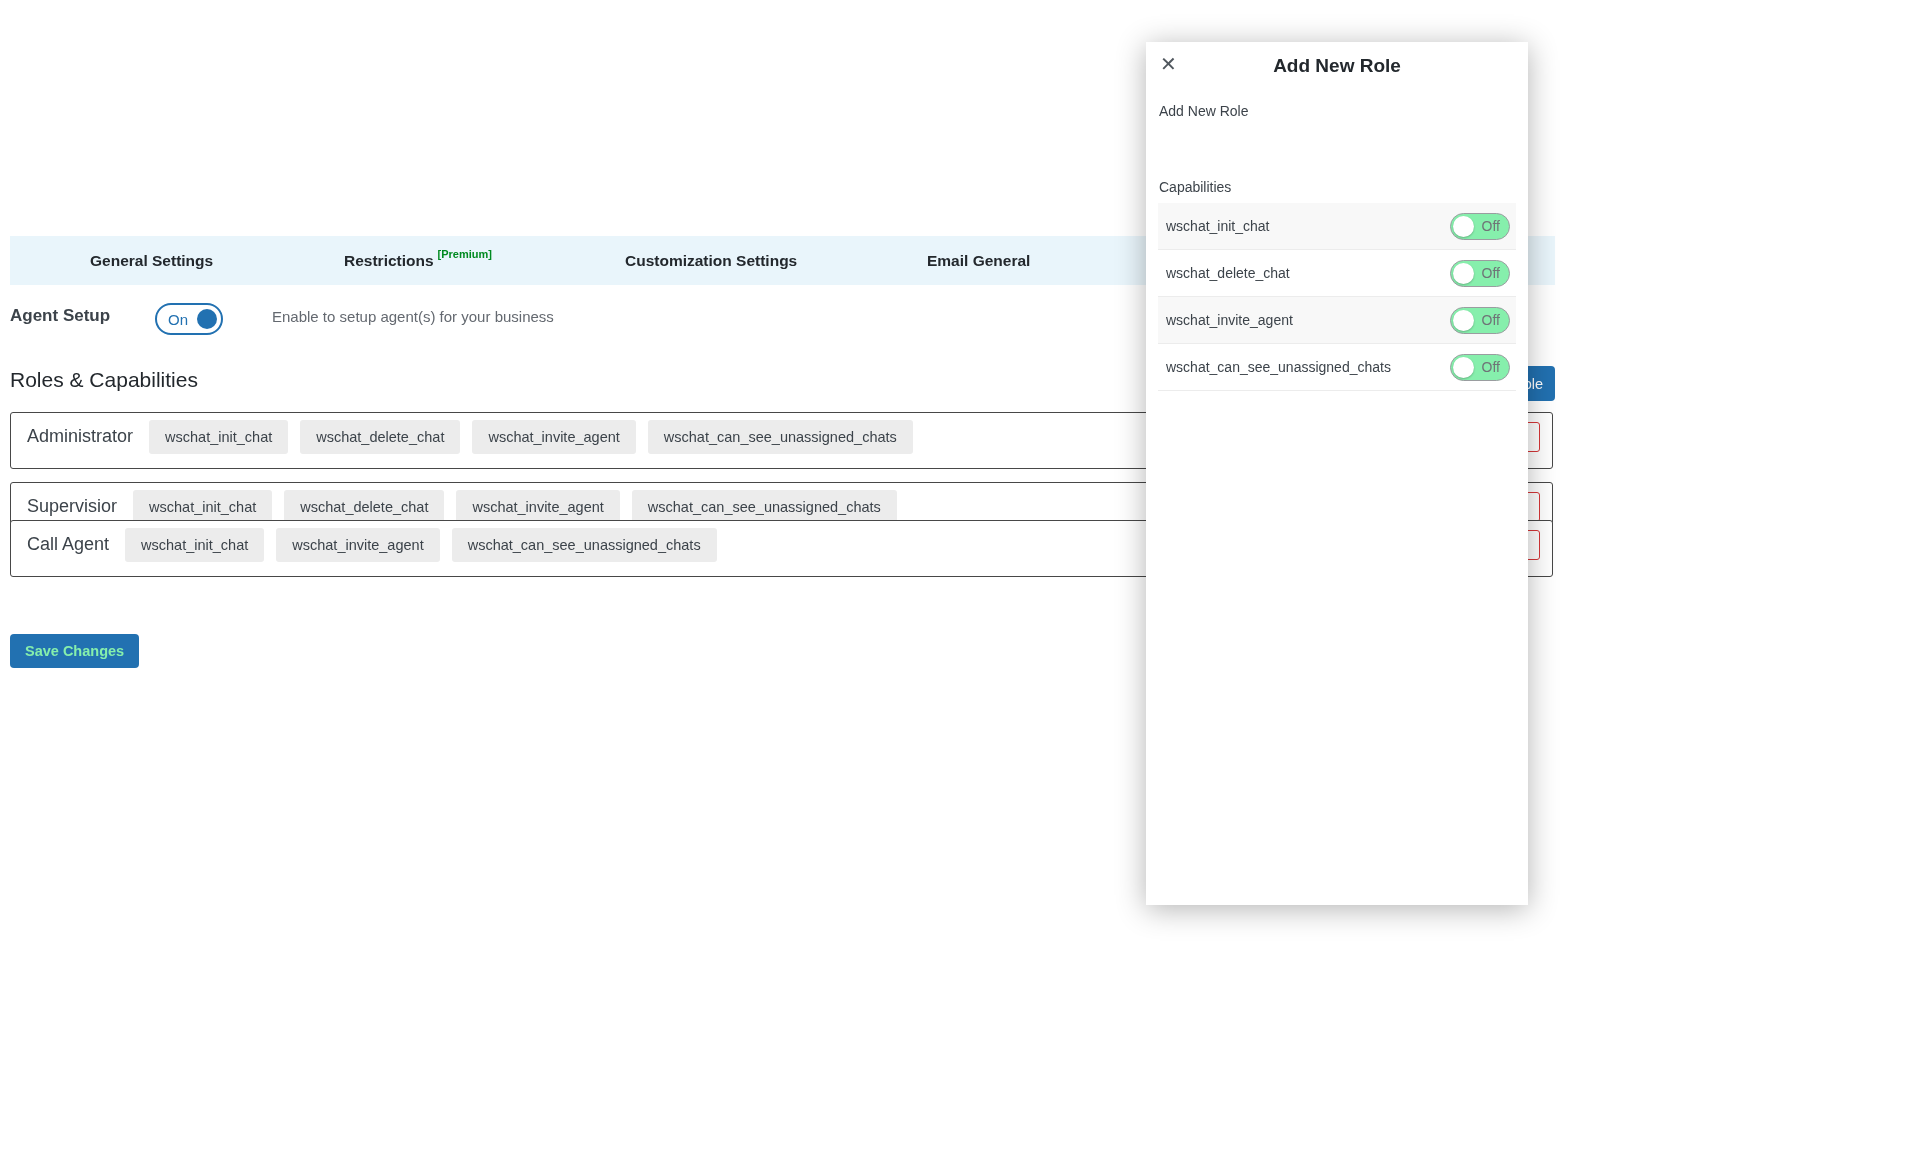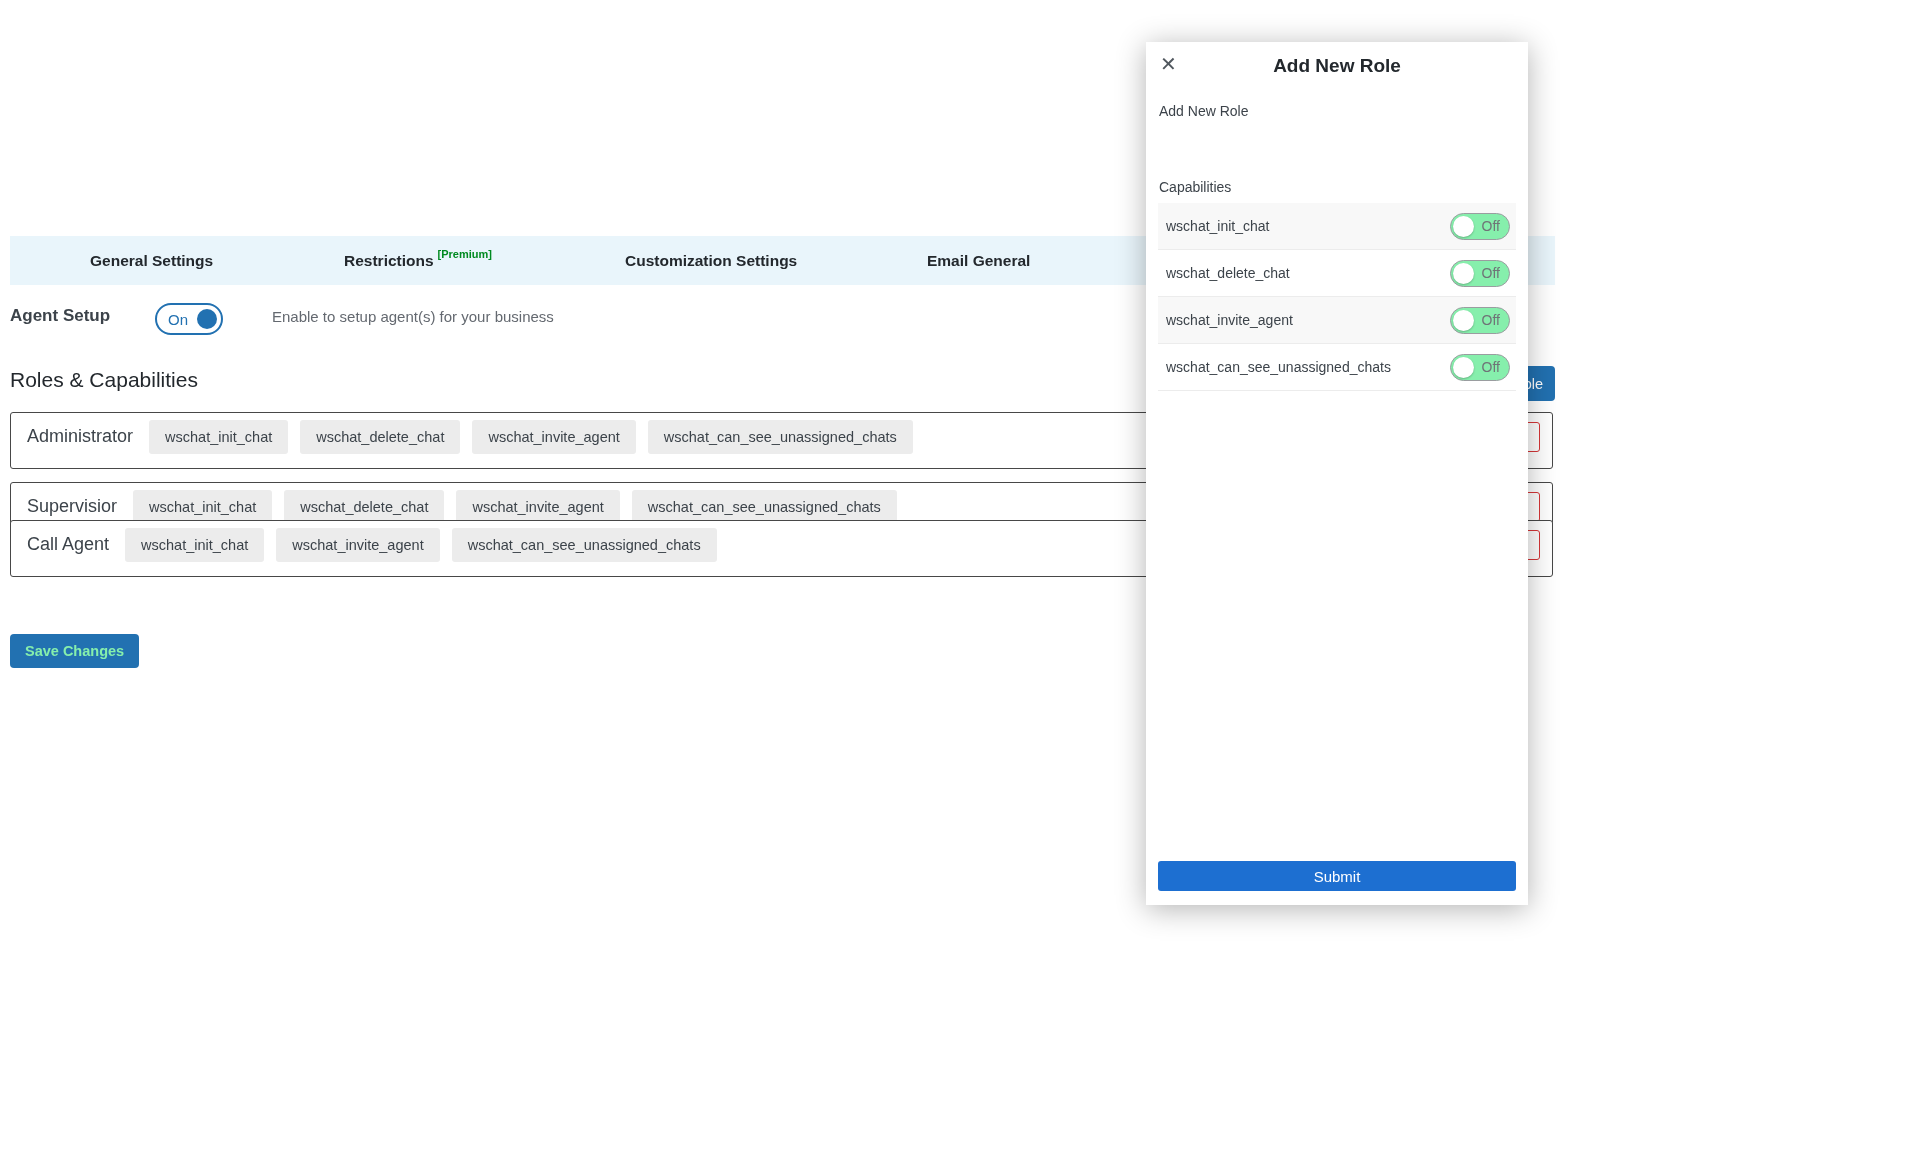--- a/index.html
+++ b/index.html
@@ -141,16 +141,15 @@
       </div>
       <div class="cap-row">
         <span class="cap-name">wschat_can_see_unassigned_chats</span>
         <span class="toggle-off">
           <span class="knob"></span>
           <span class="off-txt">Off</span>
         </span>
       </div>
     </div>
 
-    <button class="submit-btn">Submit</button>
   </div>
 
 </div>
 
 </body></html>

